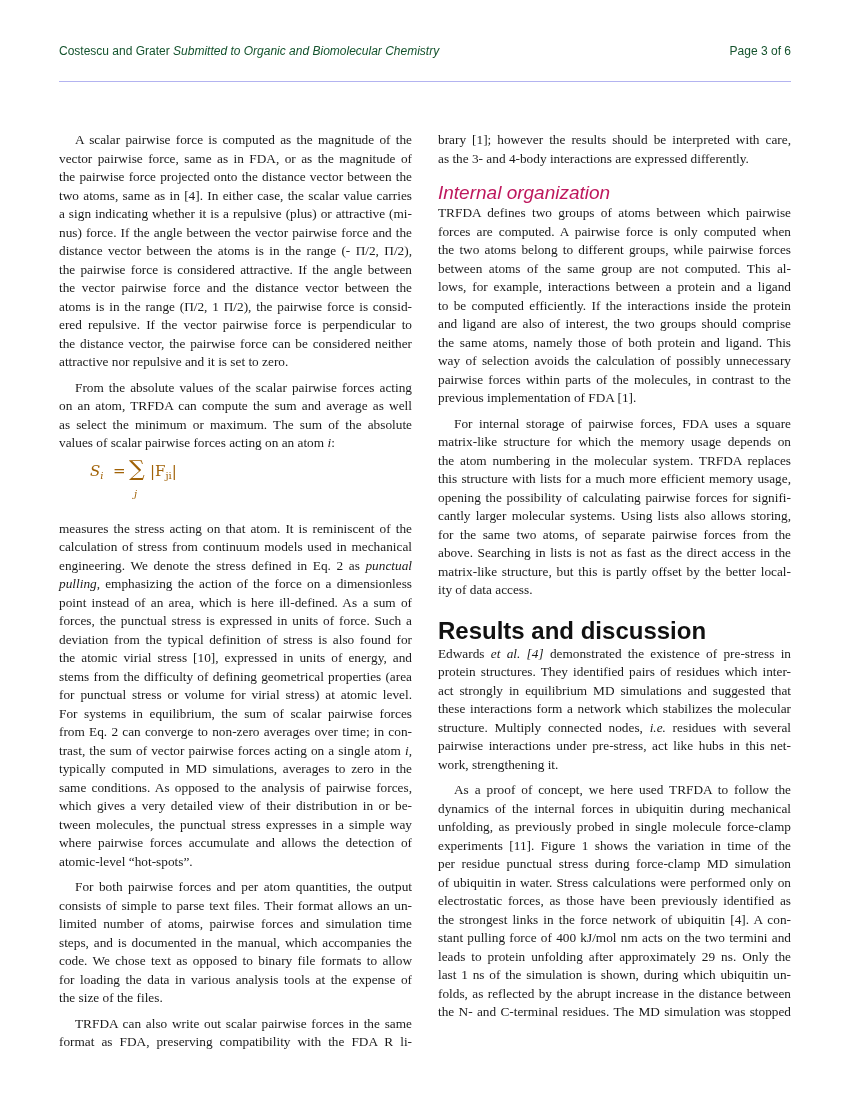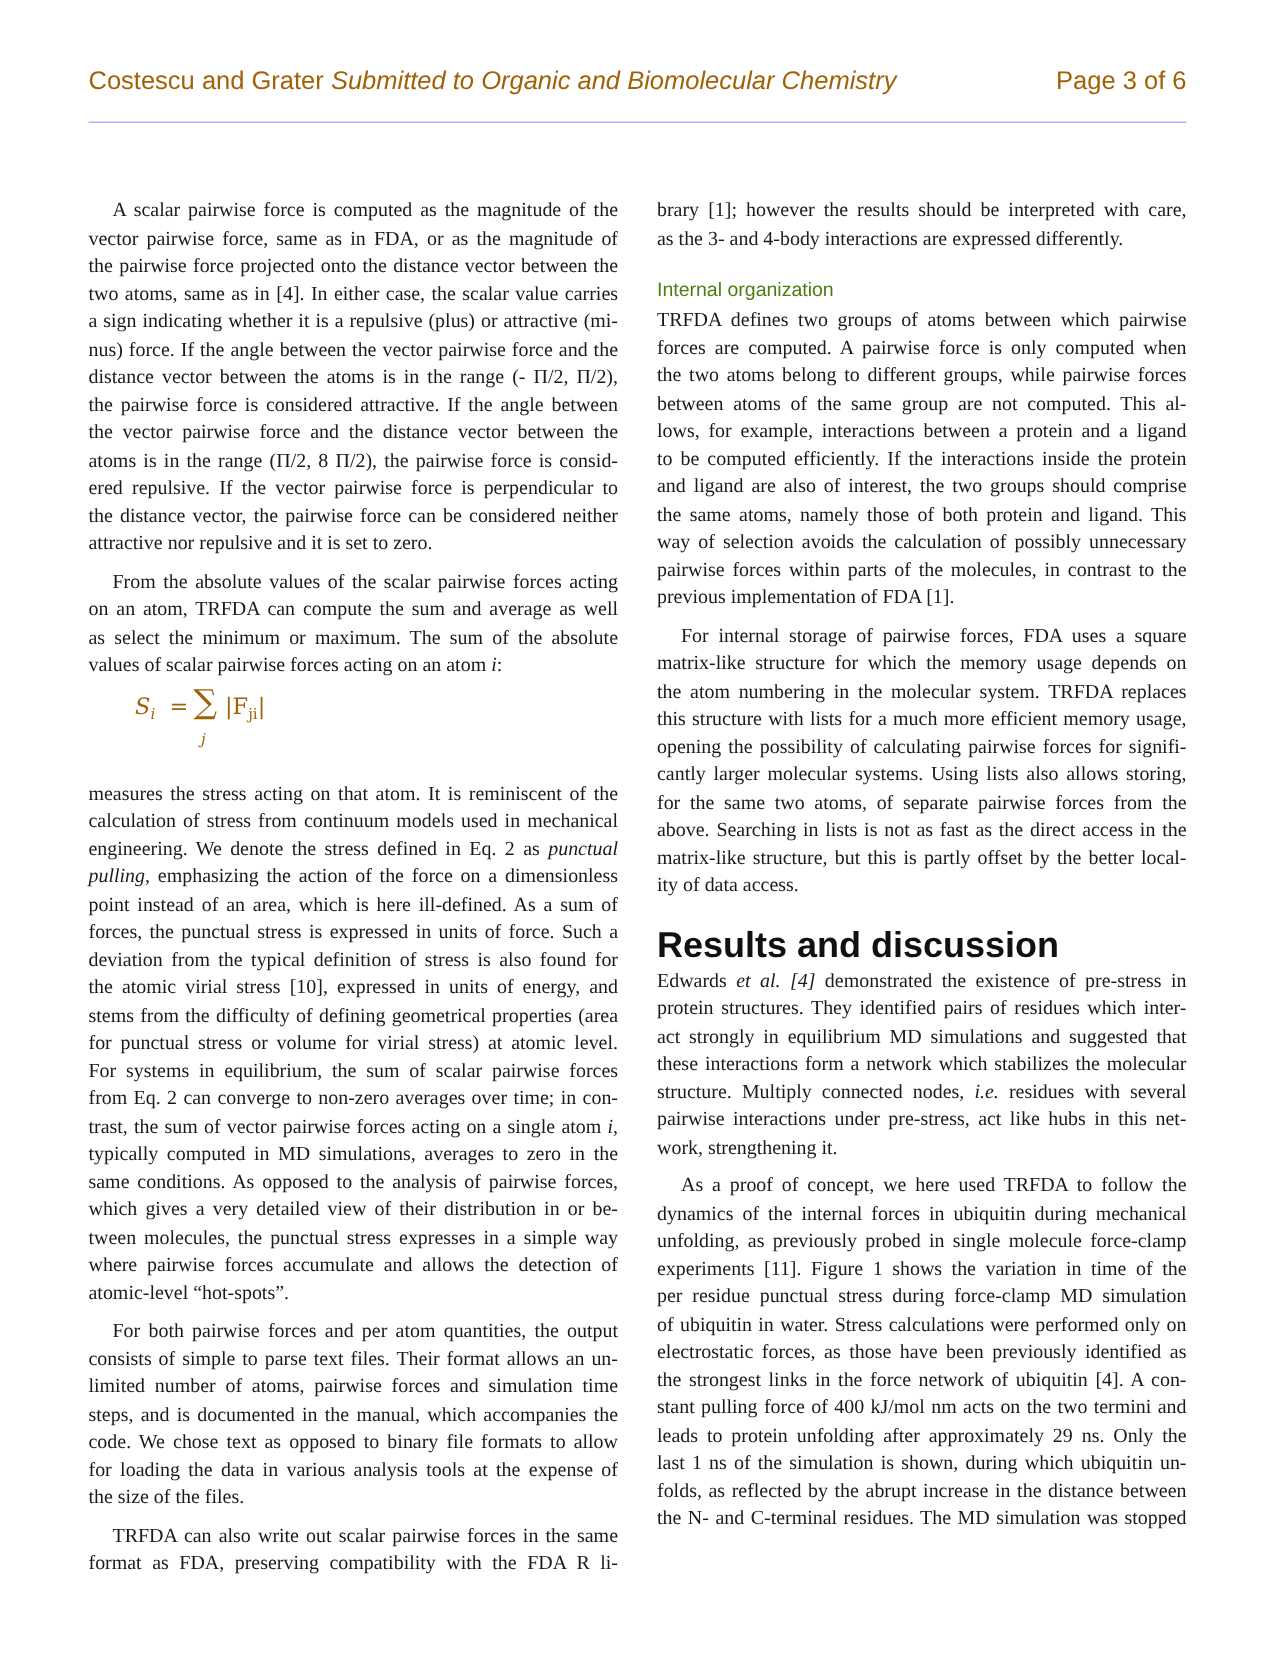--- a/index.html
+++ b/index.html
@@ -1,19 +1,19 @@
 <!DOCTYPE html>
 <html><head>
 <meta charset="utf-8">
 <style>
   html, body { margin: 0; padding: 0; background: #ffffff; }
   body { width: 851px; height: 1103px; position: relative; overflow: hidden; }
   .header {
     position: absolute; left: 59px; top: 44px; width: 732px; height: 18px;
-    font-family: "Liberation Sans", sans-serif; font-size: 17px; color: #a16207;
+    font-family: "Liberation Sans", sans-serif; font-size: 12px; color: #14532d;
   }
   .header .left { position: absolute; left: 0; top: 0; white-space: nowrap; }
   .header .right { position: absolute; right: 0; top: 0; white-space: nowrap; }
   .header em { font-style: italic; }
   .rule { position: absolute; left: 59px; top: 81px; width: 732px; height: 1px; background: #b3b3f0; }
 
   .col {
     position: absolute; top: 131px; width: 353px;
     font-family: "Liberation Serif", serif; font-size: 13.3px; color: #1a1a1a;
   }
@@ -32,22 +32,22 @@
     font-family: "DejaVu Serif", serif; color: #a16207;
   }
   .eq .lhs { position: absolute; left: 31px; top: 6px; font-size: 15px; font-style: italic; }
   .eq .sub { font-size: 10px; vertical-align: -3px; }
   .eq .eqsign { position: absolute; left: 54px; top: 6px; font-size: 15px; }
   .eq .sigma { position: absolute; left: 70px; top: 0px; font-size: 22px; }
   .eq .sigsub { position: absolute; left: 75px; top: 32px; font-size: 10px; font-style: italic; }
   .eq .rhs { position: absolute; left: 91px; top: 6px; font-size: 15px; }
 
   .subhead {
-    font-family: "Liberation Sans", sans-serif; font-size: 13px; color: #4d7c0f;
-    height: 22px; line-height: 22px; margin-top: 14px;
+    font-family: "Liberation Sans", sans-serif; font-size: 19px; color: #be185d;
+    height: 22px; line-height: 22px; margin-top: 14px; font-style: italic;
   }
   .sechead {
     font-family: "Liberation Sans", sans-serif; font-weight: bold; font-size: 24px; color: #111;
     height: 28px; line-height: 28px; margin-top: 17px;
   }
   em { font-style: italic; }
 </style>
 </head>
 <body>
 
@@ -61,21 +61,21 @@
   <div class="para">
     <span class="line indent">A scalar pairwise force is computed as the magnitude of the</span>
     <span class="line">vector pairwise force, same as in FDA, or as the magnitude of</span>
     <span class="line">the pairwise force projected onto the distance vector between the</span>
     <span class="line">two atoms, same as in [4]. In either case, the scalar value carries</span>
     <span class="line">a sign indicating whether it is a repulsive (plus) or attractive (mi-</span>
     <span class="line">nus) force. If the angle between the vector pairwise force and the</span>
     <span class="line">distance vector between the atoms is in the range (- Π/2, Π/2),</span>
     <span class="line">the pairwise force is considered attractive. If the angle between</span>
     <span class="line">the vector pairwise force and the distance vector between the</span>
-    <span class="line">atoms is in the range (Π/2, 8 Π/2), the pairwise force is consid-</span>
+    <span class="line">atoms is in the range (Π/2, 1 Π/2), the pairwise force is consid-</span>
     <span class="line">ered repulsive. If the vector pairwise force is perpendicular to</span>
     <span class="line">the distance vector, the pairwise force can be considered neither</span>
     <span class="line last">attractive nor repulsive and it is set to zero.</span>
   </div>
   <div class="gap"></div>
   <div class="para">
     <span class="line indent">From the absolute values of the scalar pairwise forces acting</span>
     <span class="line">on an atom, TRFDA can compute the sum and average as well</span>
     <span class="line">as select the minimum or maximum. The sum of the absolute</span>
     <span class="line last"><span>values of scalar pairwise forces acting on an atom </span><em>i</em><span>:</span></span>

